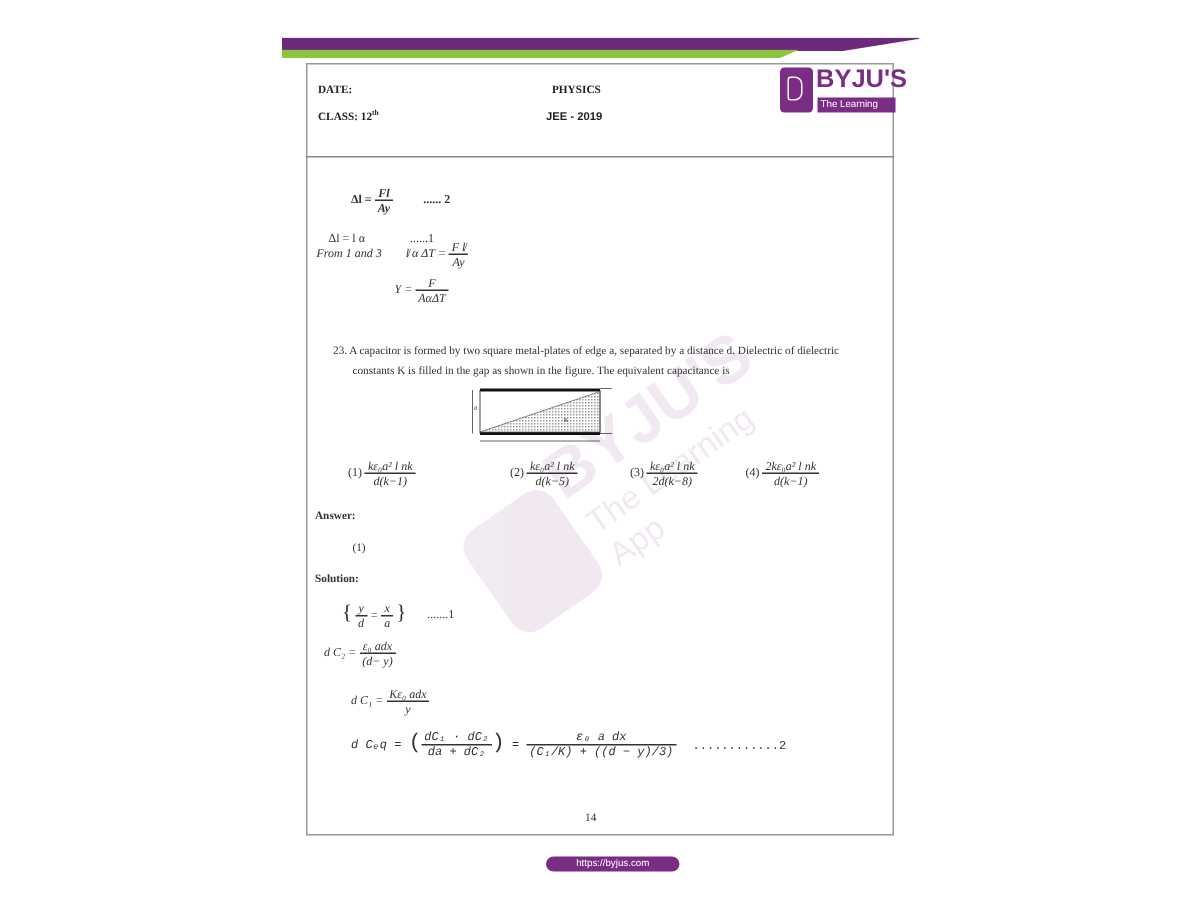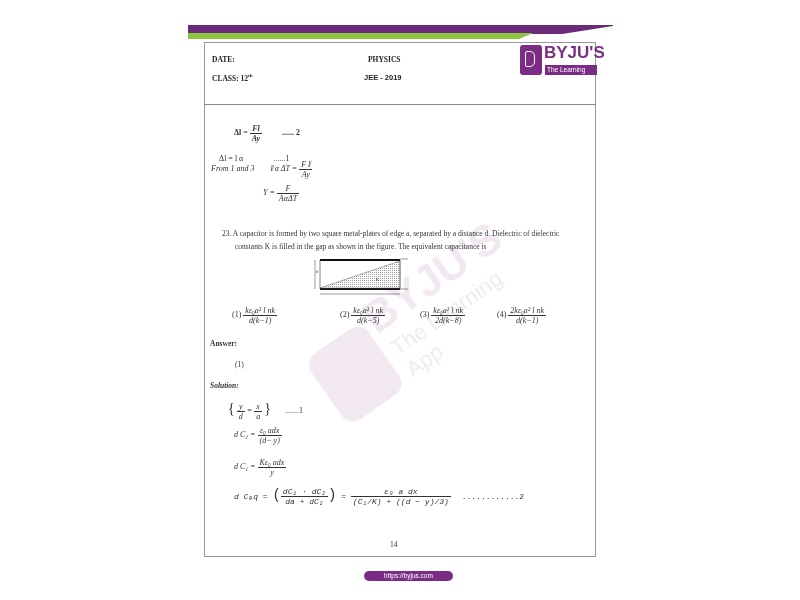--- a/index.html
+++ b/index.html
@@ -117,31 +117,31 @@
   <span>(3)</span>
   <span class="frac it"><span class="num">kε₀a² l nk</span><span class="den">2d(k−8)</span></span>
 </div>
 <div class="math" style="left:497px;top:306px;">
   <span>(4)</span>
   <span class="frac it"><span class="num">2kε₀a² l nk</span><span class="den">d(k−1)</span></span>
 </div>
 
 <div class="text bold" style="left:210px;top:339px;">Answer:</div>
 <div class="text" style="left:235px;top:360px;">(1)</div>
-<div class="text bold" style="left:210px;top:381px;font-style:italic;">Solution:</div>
+<div class="text bold" style="left:210px;top:381px;">Solution:</div>
 
 <div class="math it" style="left:228px;top:401px;">
   <span style="font-size:14px;font-style:normal">{</span>
   <span class="frac"><span class="num">y</span><span class="den">d</span></span>
   =
   <span class="frac"><span class="num">x</span><span class="den">a</span></span>
   <span style="font-size:14px;font-style:normal">}</span>
   <span style="margin-left:12px;font-style:normal">.......1</span>
 </div>
-<div class="math it" style="left:234px;top:426px;">
+<div class="math it" style="left:216px;top:426px;">
   <span>d C₂ =</span>
   <span class="frac"><span class="num">ε₀ adx</span><span class="den">(d− y)</span></span>
 </div>
 <div class="math it" style="left:234px;top:458px;">
   <span>d C₁ =</span>
   <span class="frac"><span class="num">Kε₀ adx</span><span class="den">y</span></span>
 </div>
 <div class="math it" style="left:234px;top:487px;font-family:Liberation Mono, monospace;">
   <span>d Cₑq =</span>
   <span style="font-size:14px;font-style:normal">(</span><span class="frac"><span class="num">dC₁ · dC₂</span><span class="den">da + dC₂</span></span><span style="font-size:14px;font-style:normal">)</span>

